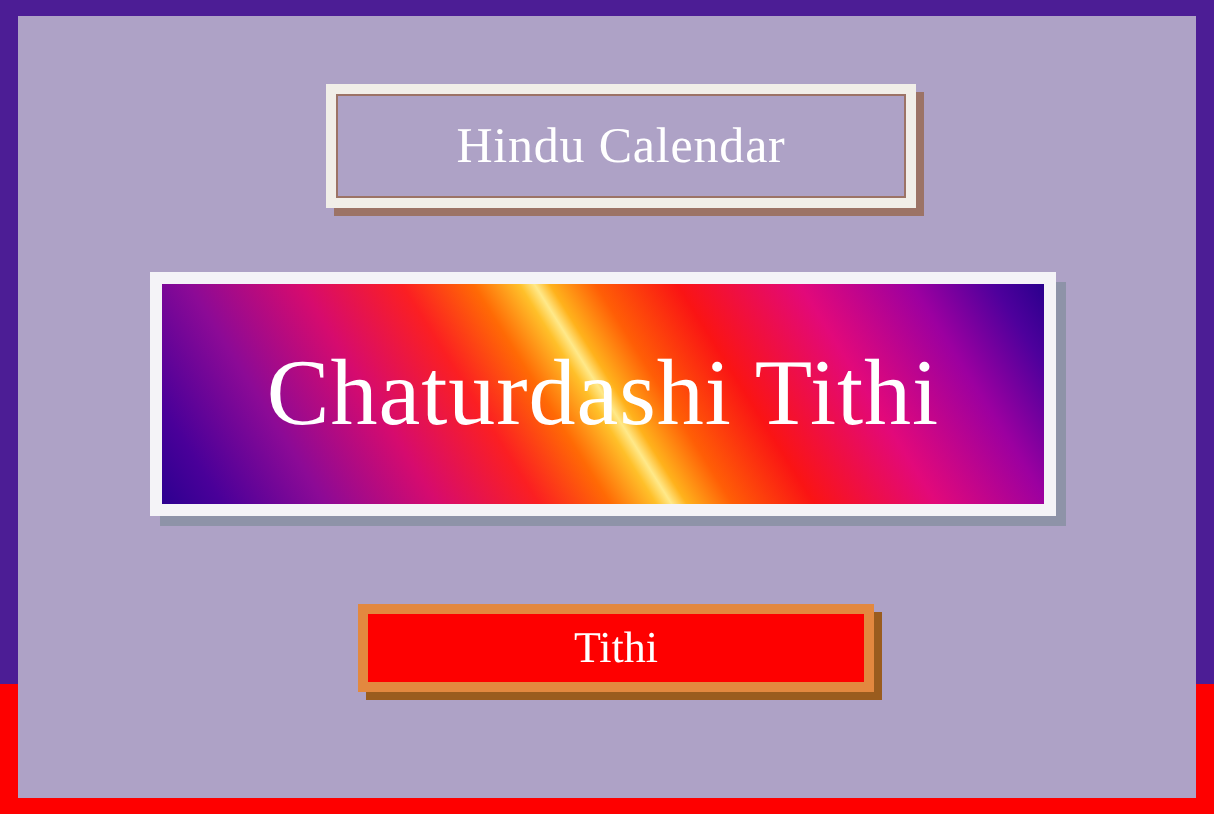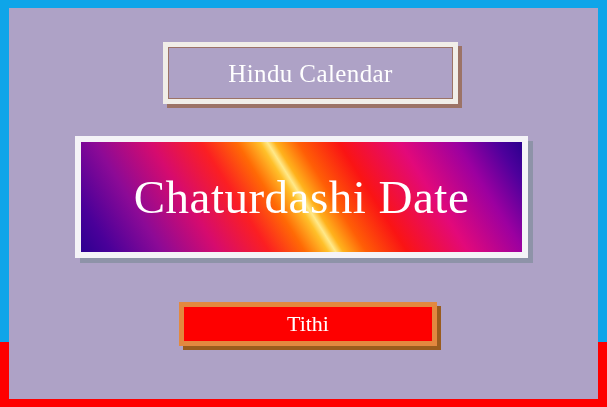--- a/index.html
+++ b/index.html
@@ -16,21 +16,21 @@
     overflow: hidden;
   }
 
   
   #app-frame {
     position: absolute;
     left: 0;
     top: 0;
     width: 607px;
     height: 342px;
-    background: #0ea5e9;
+    background: #4c1d95;
     box-sizing: border-box;
   }
 
   
   #page-canvas {
     position: absolute;
     left: 9px;
     top: 8px;
     width: 589px;
     height: 391px;
@@ -156,21 +156,21 @@
 <div id="app-frame">
 
   <div id="page-canvas">
 
     <div id="header-box">
       <div id="header-title">Hindu Calendar</div>
     </div>
 
     <div id="tithi-banner">
       <div id="tithi-gradient"></div>
-      <div id="tithi-label">Chaturdashi Date</div>
+      <div id="tithi-label">Chaturdashi Tithi</div>
     </div>
 
     <div id="date-button">
       <div id="date-button-label">Tithi</div>
     </div>
 
   </div>
 </div>
 
 </body></html>

